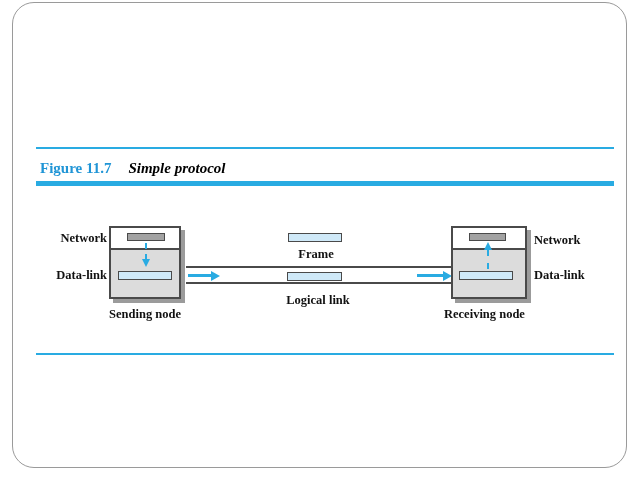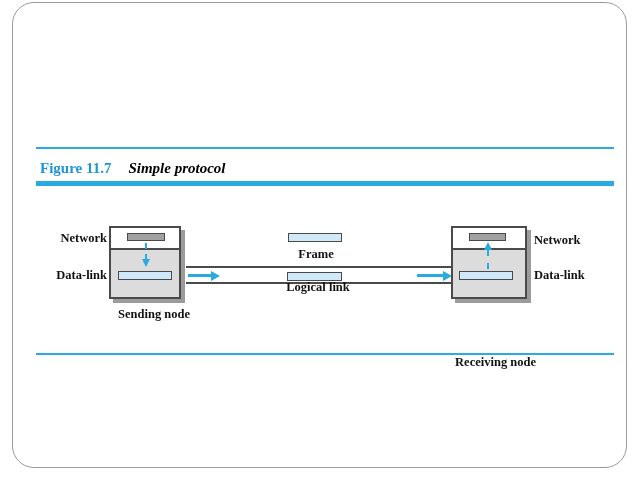--- a/index.html
+++ b/index.html
@@ -81,24 +81,24 @@
     border-left:4px solid transparent;border-right:4px solid transparent;
     border-bottom:8px solid var(--accent);
   }
 
   
   .lbl{position:absolute;font-size:12.5px;font-weight:bold;line-height:14px;white-space:nowrap;}
   .lbl-net-left{left:48px;top:231px;width:59px;text-align:right;}
   .lbl-dl-left{left:44px;top:268px;width:63px;text-align:right;}
   .lbl-net-right{left:534px;top:233px;width:70px;text-align:left;}
   .lbl-dl-right{left:534px;top:268px;width:70px;text-align:left;}
-  .lbl-send{left:100px;top:307px;width:90px;text-align:right;}
-  .lbl-recv{left:444px;top:307px;width:92px;text-align:right;margin-top:48px;}
+  .lbl-send{left:100px;top:307px;width:90px;text-align:center;}
+  .lbl-recv{left:444px;top:307px;width:92px;text-align:left;}
   .lbl-frame{left:286px;top:216px;width:60px;text-align:center;margin-top:31px;}
-  .lbl-logical{left:277px;top:280px;width:82px;text-align:center;font-family:Liberation Serif, serif;}
+  .lbl-logical{left:277px;top:293px;width:82px;text-align:center;font-family:Liberation Serif, serif;}
 </style>
 </head>
 <body>
 
 <div class="slide">
   <div class="slide-border"></div>
 
   <div class="rule rule-top"></div>
 
   <div class="title-row">

